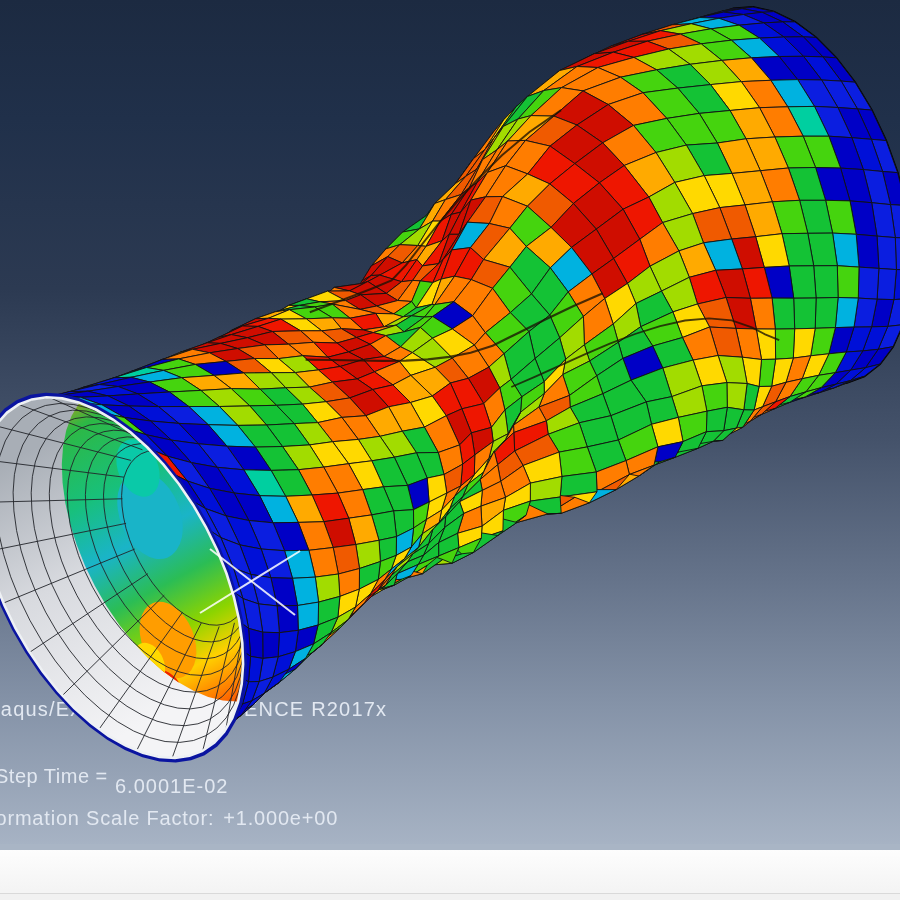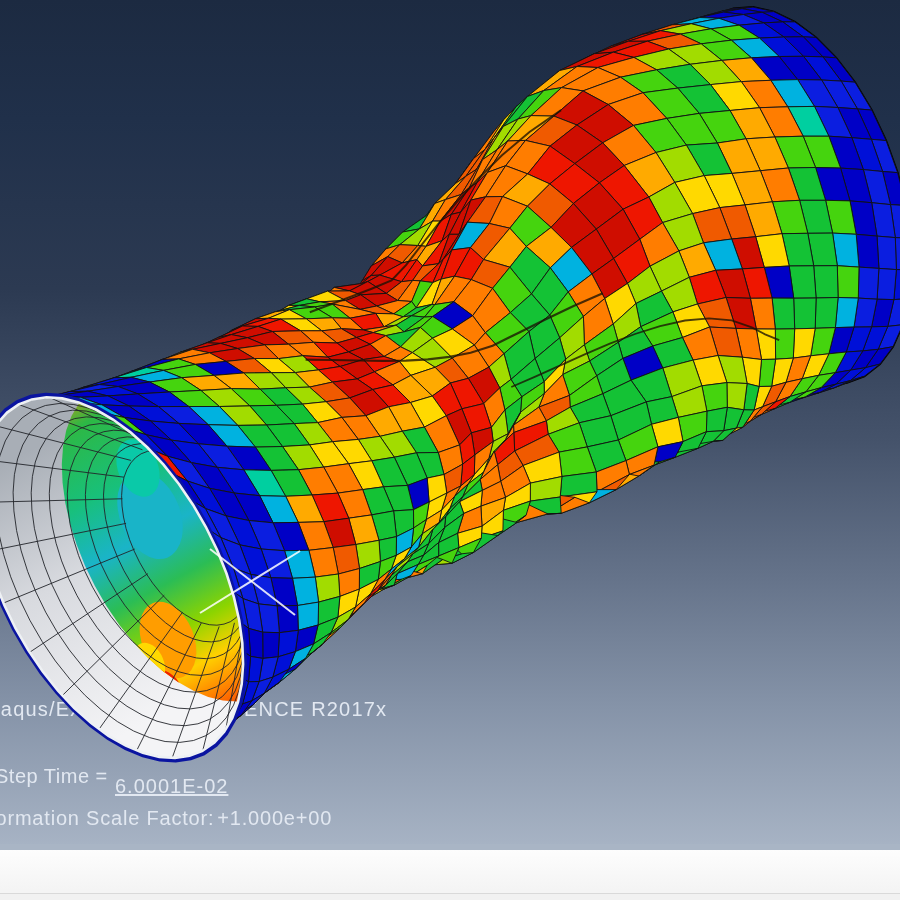--- a/index.html
+++ b/index.html
@@ -3,23 +3,23 @@
 <meta charset="utf-8">
 <style>
   html,body{margin:0;padding:0;background:#000;}
   .stage{position:relative;width:900px;height:900px;overflow:hidden;
          font-family:"Liberation Sans",sans-serif;}
   .bg{position:absolute;left:0;top:0;width:900px;height:850px;}
   .vp-text{position:absolute;font-size:20px;white-space:pre;letter-spacing:0.5px;}
   .t-app{left:-26px;top:698px;letter-spacing:1.2px;}
   .t-date{left:401px;top:698px;letter-spacing:1.1px;}
   .t-steplabel{left:-5px;top:765px;}
-  .t-stepvalue{left:115px;top:775px;letter-spacing:1px;text-decoration:underline;}
+  .t-stepvalue{left:115px;top:775px;letter-spacing:1px;}
   .t-def{left:-38px;top:807px;letter-spacing:0.8px;}
-  .t-def .val{margin-left:3px;}
+  .t-def .val{margin-left:9px;}
   .model-svg{position:absolute;left:0;top:0;width:900px;height:900px;}
   .footer-bar{position:absolute;left:0;top:844px;width:900px;height:6px;}
   .footer-panel{position:absolute;left:0;top:850px;width:900px;height:50px;
                 background:linear-gradient(180deg,#fdfdfd 0%,#f4f4f4 80%);}
   .footer-divider{position:absolute;left:0;top:893px;width:900px;height:1px;}
   .footer-below{position:absolute;left:0;top:894px;width:900px;height:6px;background:#f1f1f1;}
 </style>
 </head>
 <body>
 

